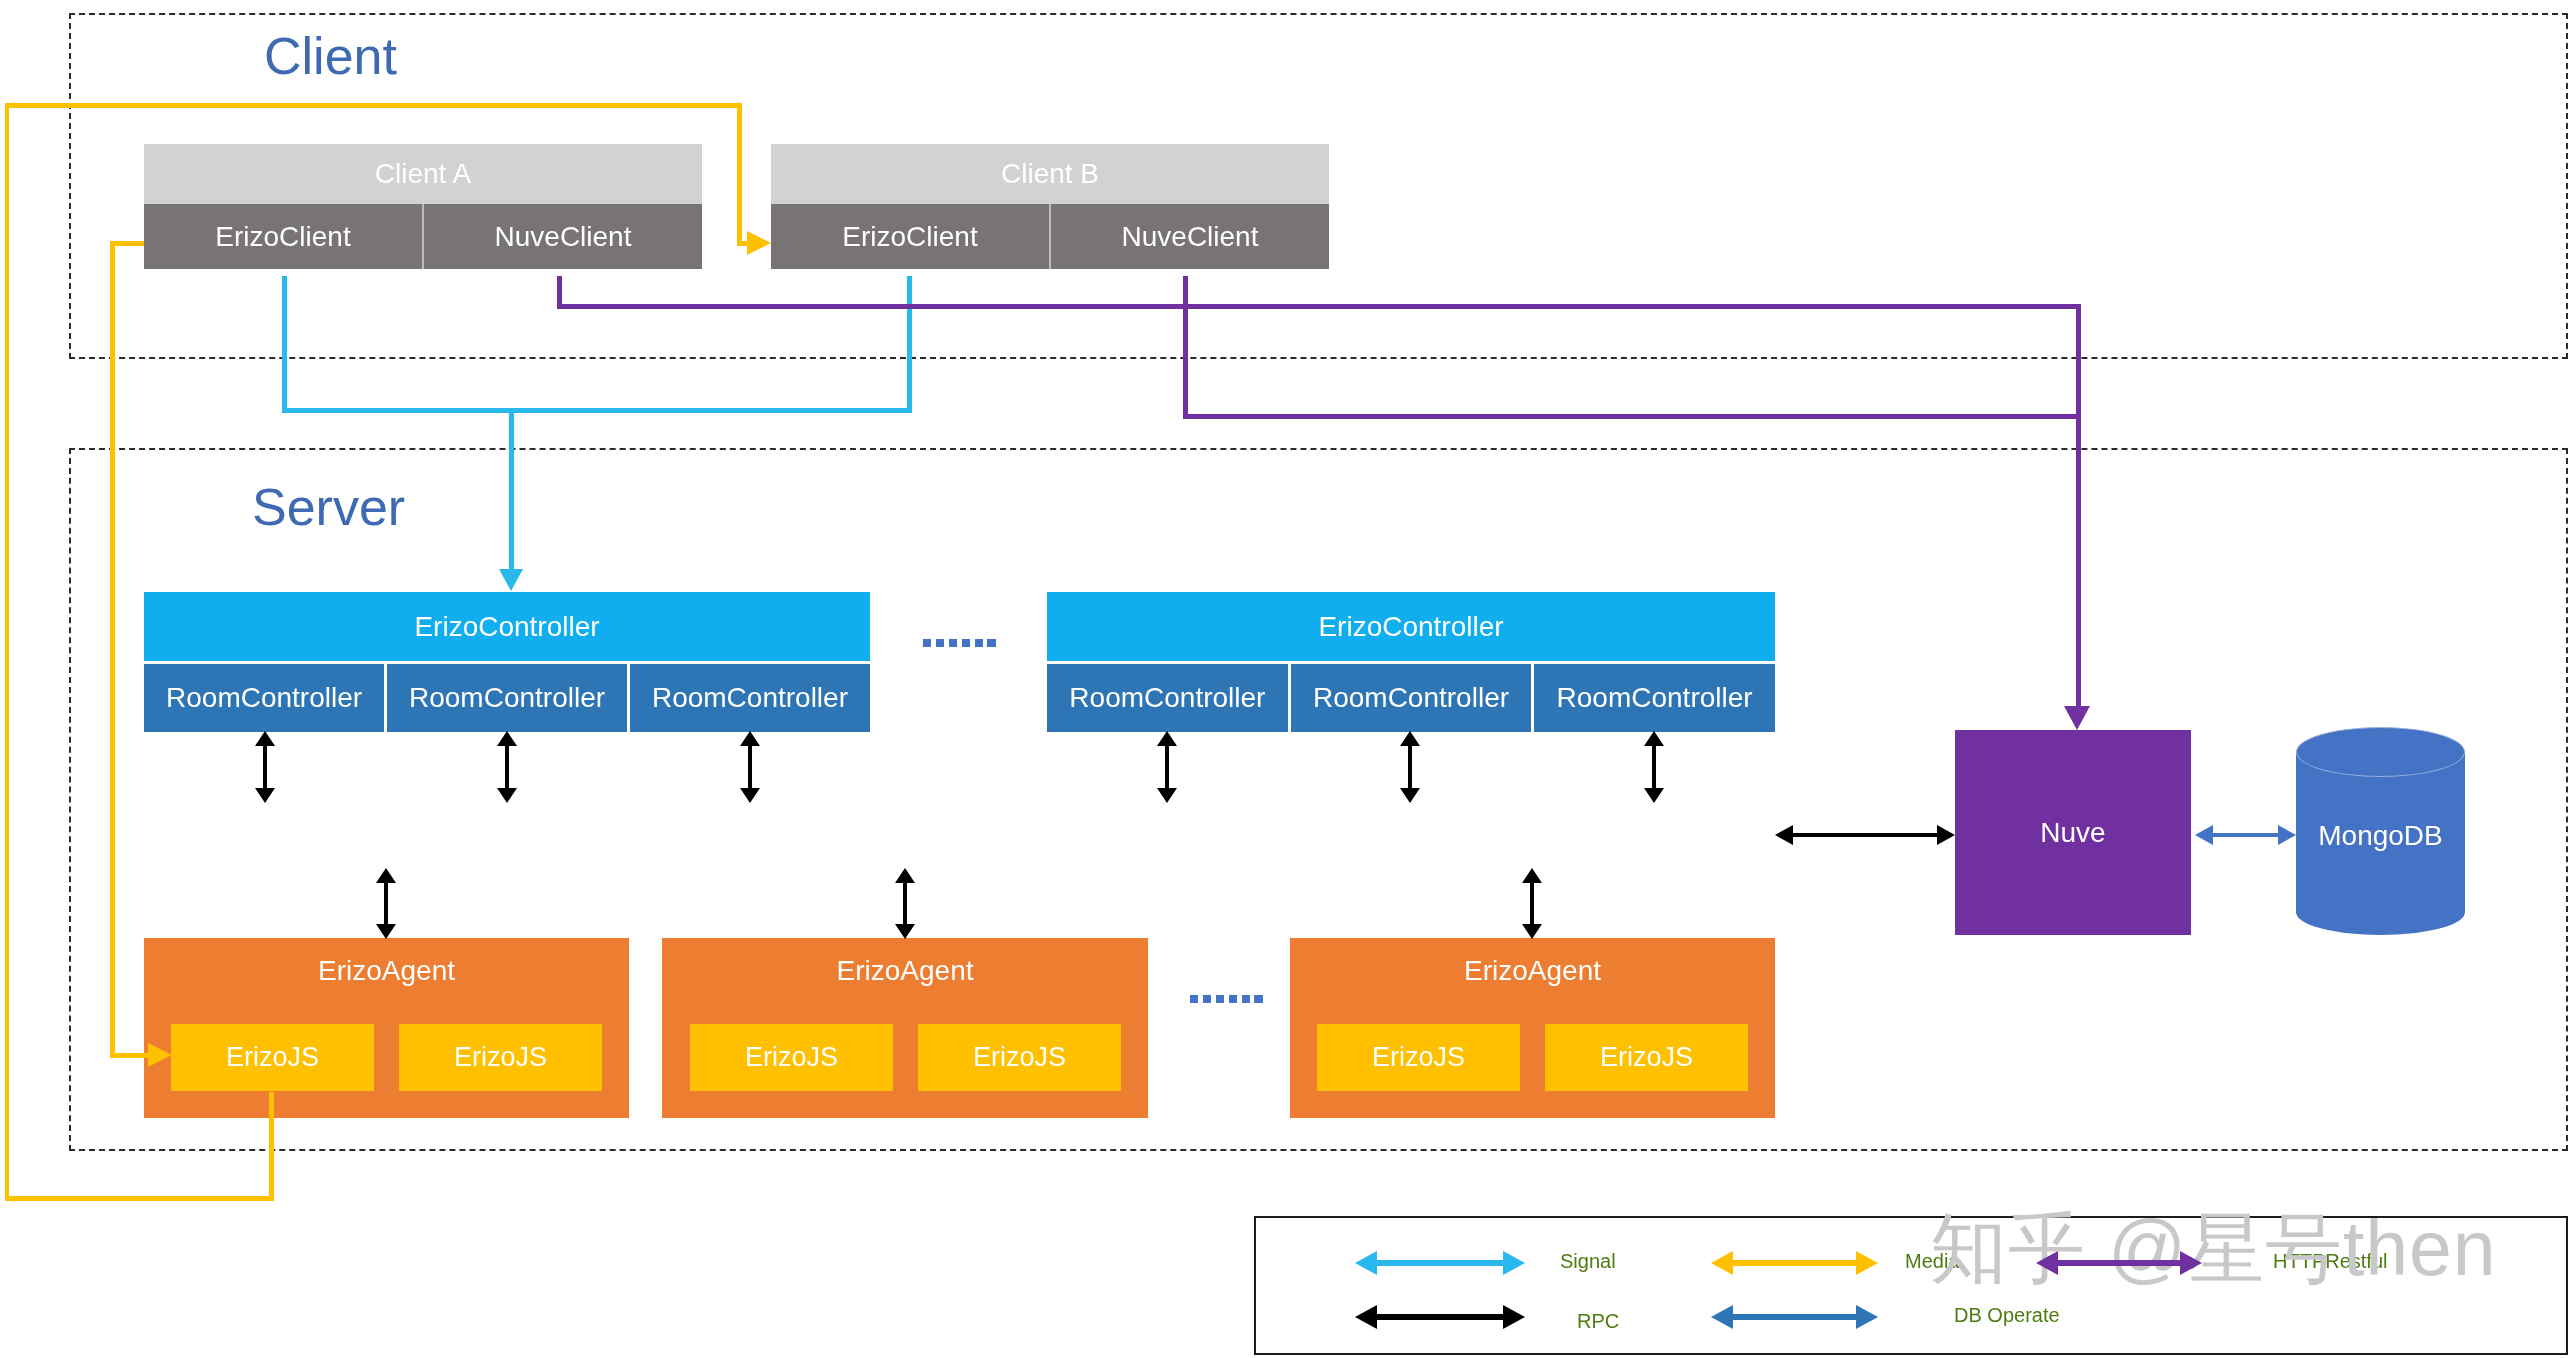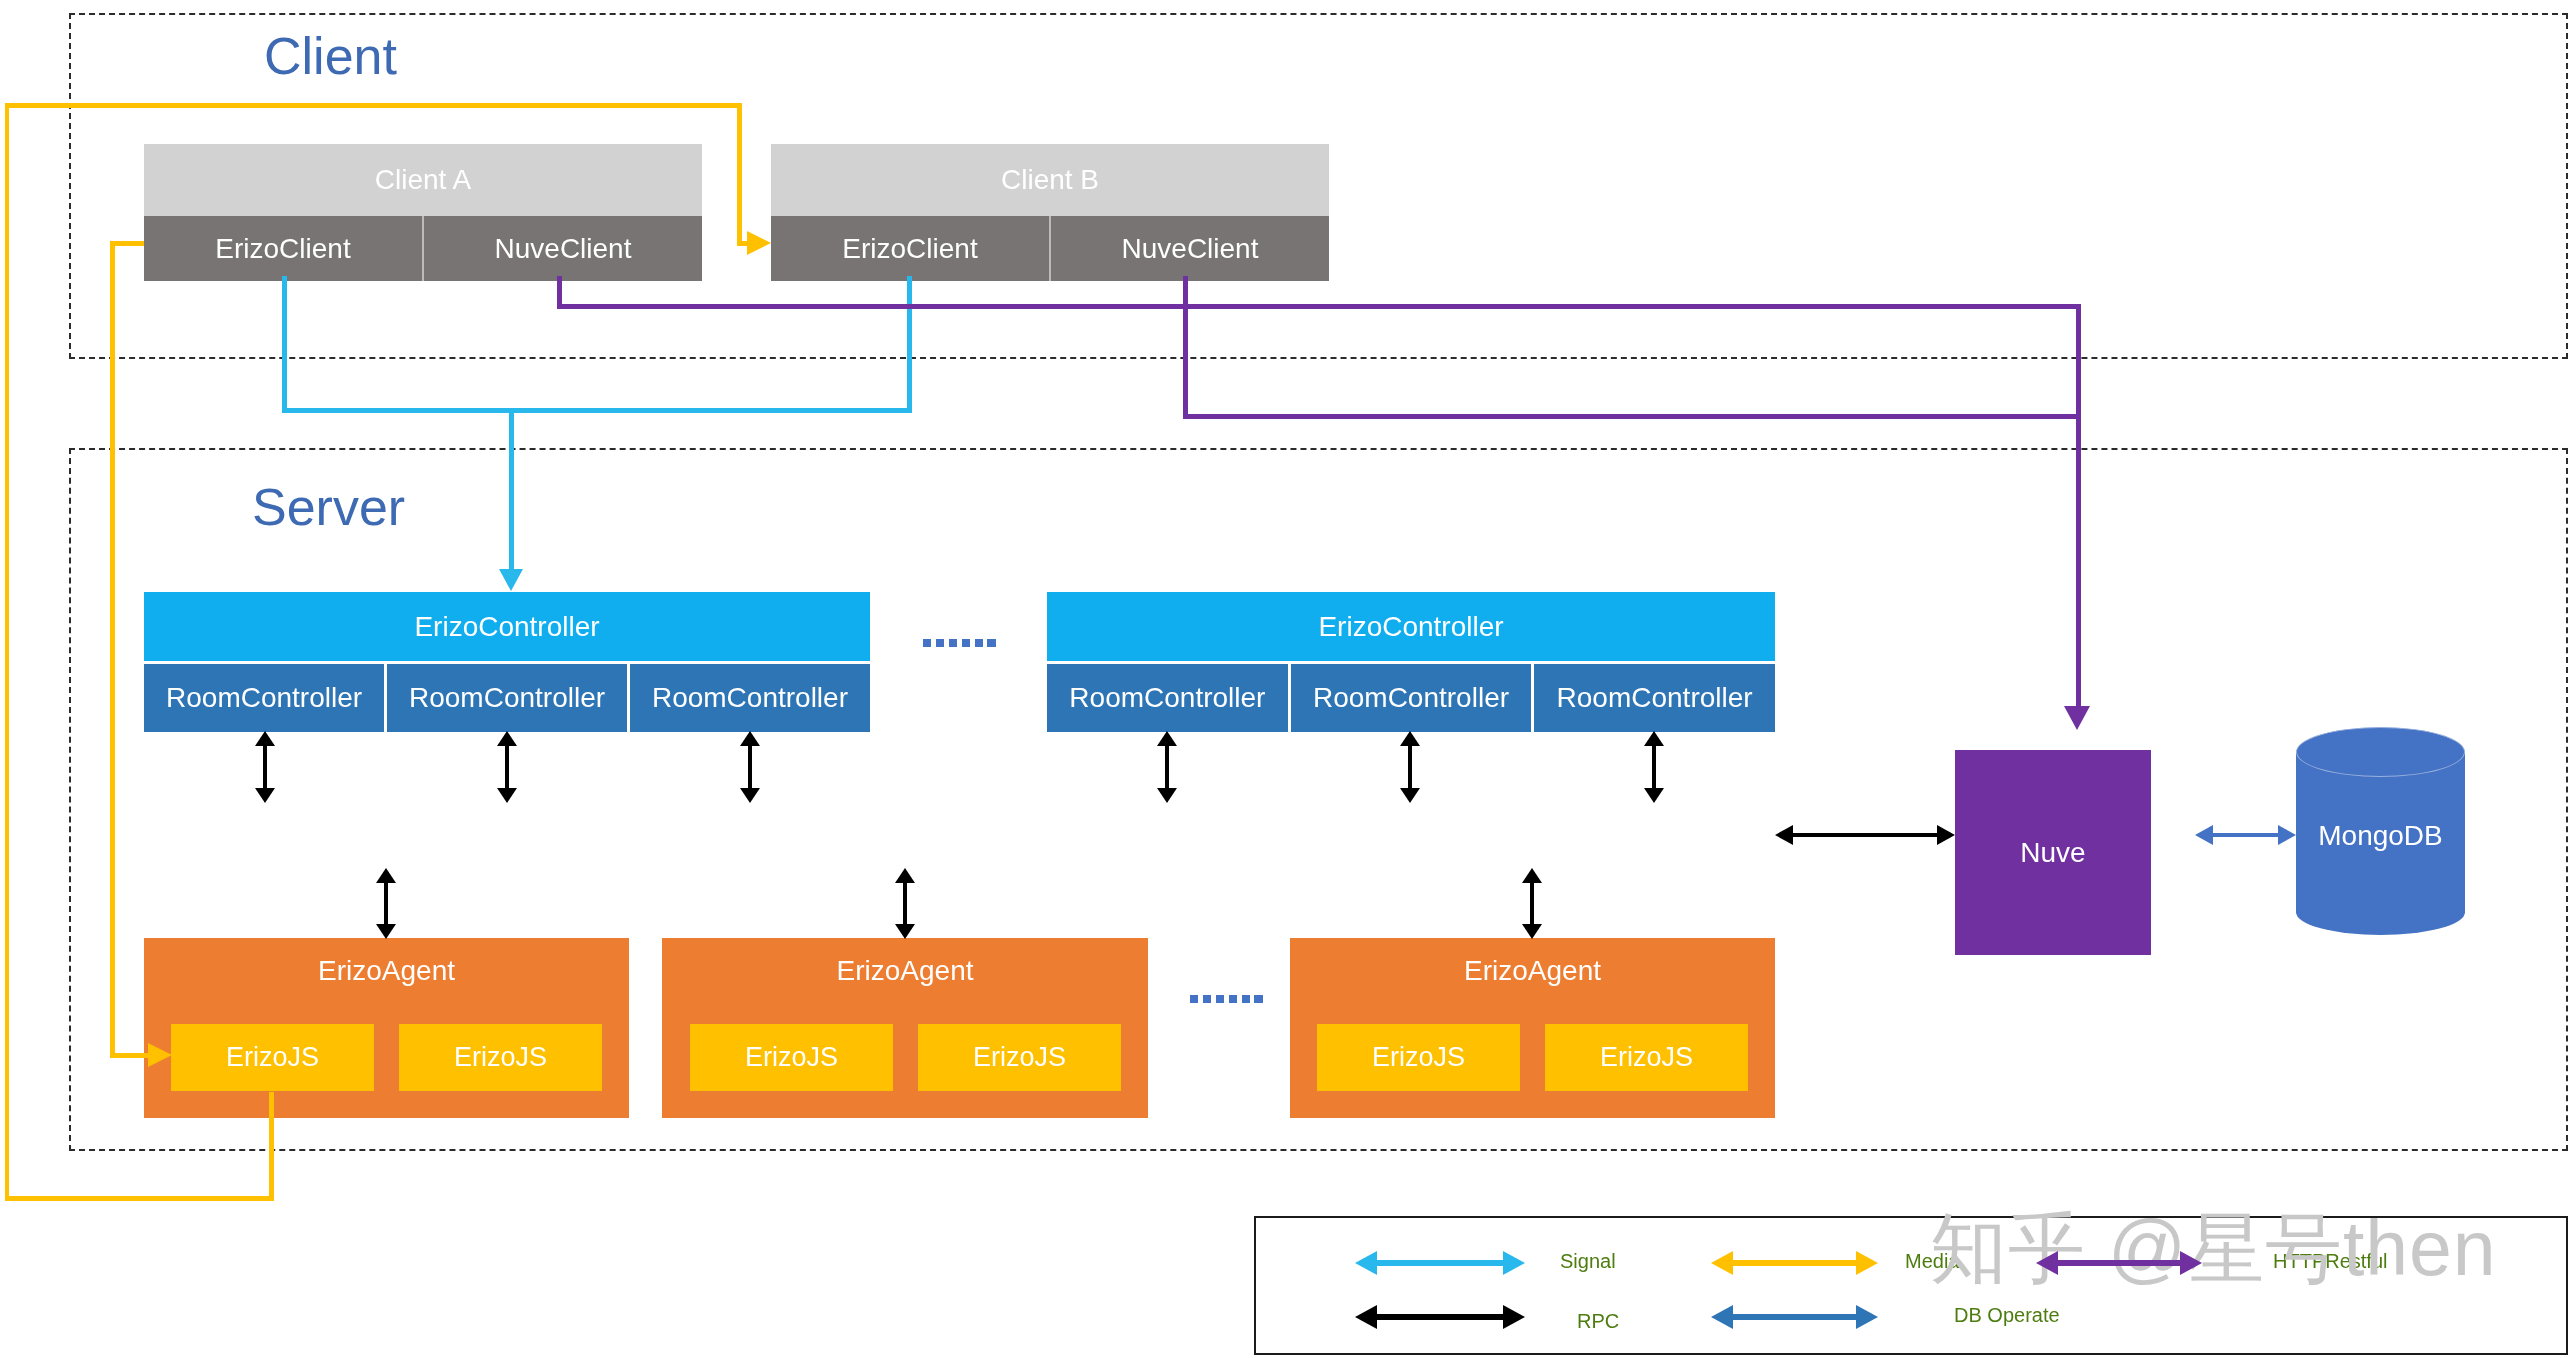--- a/index.html
+++ b/index.html
@@ -5,21 +5,21 @@
   html,body{margin:0;padding:0;background:#fff;}
   .stage{position:relative;width:2576px;height:1359px;background:#ffffff;
          font-family:"Liberation Sans",sans-serif;overflow:hidden;}
   
   .region{position:absolute;border:2.8px dashed #2b2b2b;z-index:0;}
   .sec-title{position:absolute;color:#3e6ab3;font-size:52px;z-index:1;}
   
   .box{position:absolute;z-index:2;}
   .cflex{display:flex;align-items:center;justify-content:center;color:#fff;}
   
-  .cl-head{height:72px;background:#d2d2d2;font-size:28px;}
+  .cl-head{height:60px;background:#d2d2d2;font-size:28px;}
   .cl-row{display:flex;height:65px;background:#777473;}
   .cl-cell{flex:1;display:flex;align-items:center;justify-content:center;
            color:#fff;font-size:28px;}
   .cl-cell + .cl-cell{border-left:2.8px solid #bdbaba;}
   
   .ec-head{height:69px;background:#10aeef;font-size:28px;}
   .ec-row{display:flex;height:68px;background:#fff;gap:2.8px;margin-top:2.8px;}
   .ec-cell{flex:1;display:flex;align-items:center;justify-content:center;
            background:#2e75b6;color:#fff;font-size:28px;}
   
@@ -142,21 +142,21 @@
 
   <div class="dots" style="left:1190px;top:995px;">
     <span></span>
       <span></span>
       <span></span>
       <span></span>
       <span></span>
       <span></span>
   </div>
 
-  <div class="box cflex nuve" style="left:1955px;top:750px;width:196px;height:205px;">Nuve</div>
+  <div class="box cflex nuve" style="left:1955px;top:730px;width:236px;height:205px;">Nuve</div>
 
   <div class="box" style="left:2296px;top:727px;width:169px;height:208px;">
     <div class="mongo-body"></div>
     <div class="mongo-top"></div>
     <div class="mongo-label">MongoDB</div>
   </div>
 
   <div class="dav" style="left:255px;top:731px;height:72px;">
       <div class="sh"></div>
       <div class="hu"></div>

